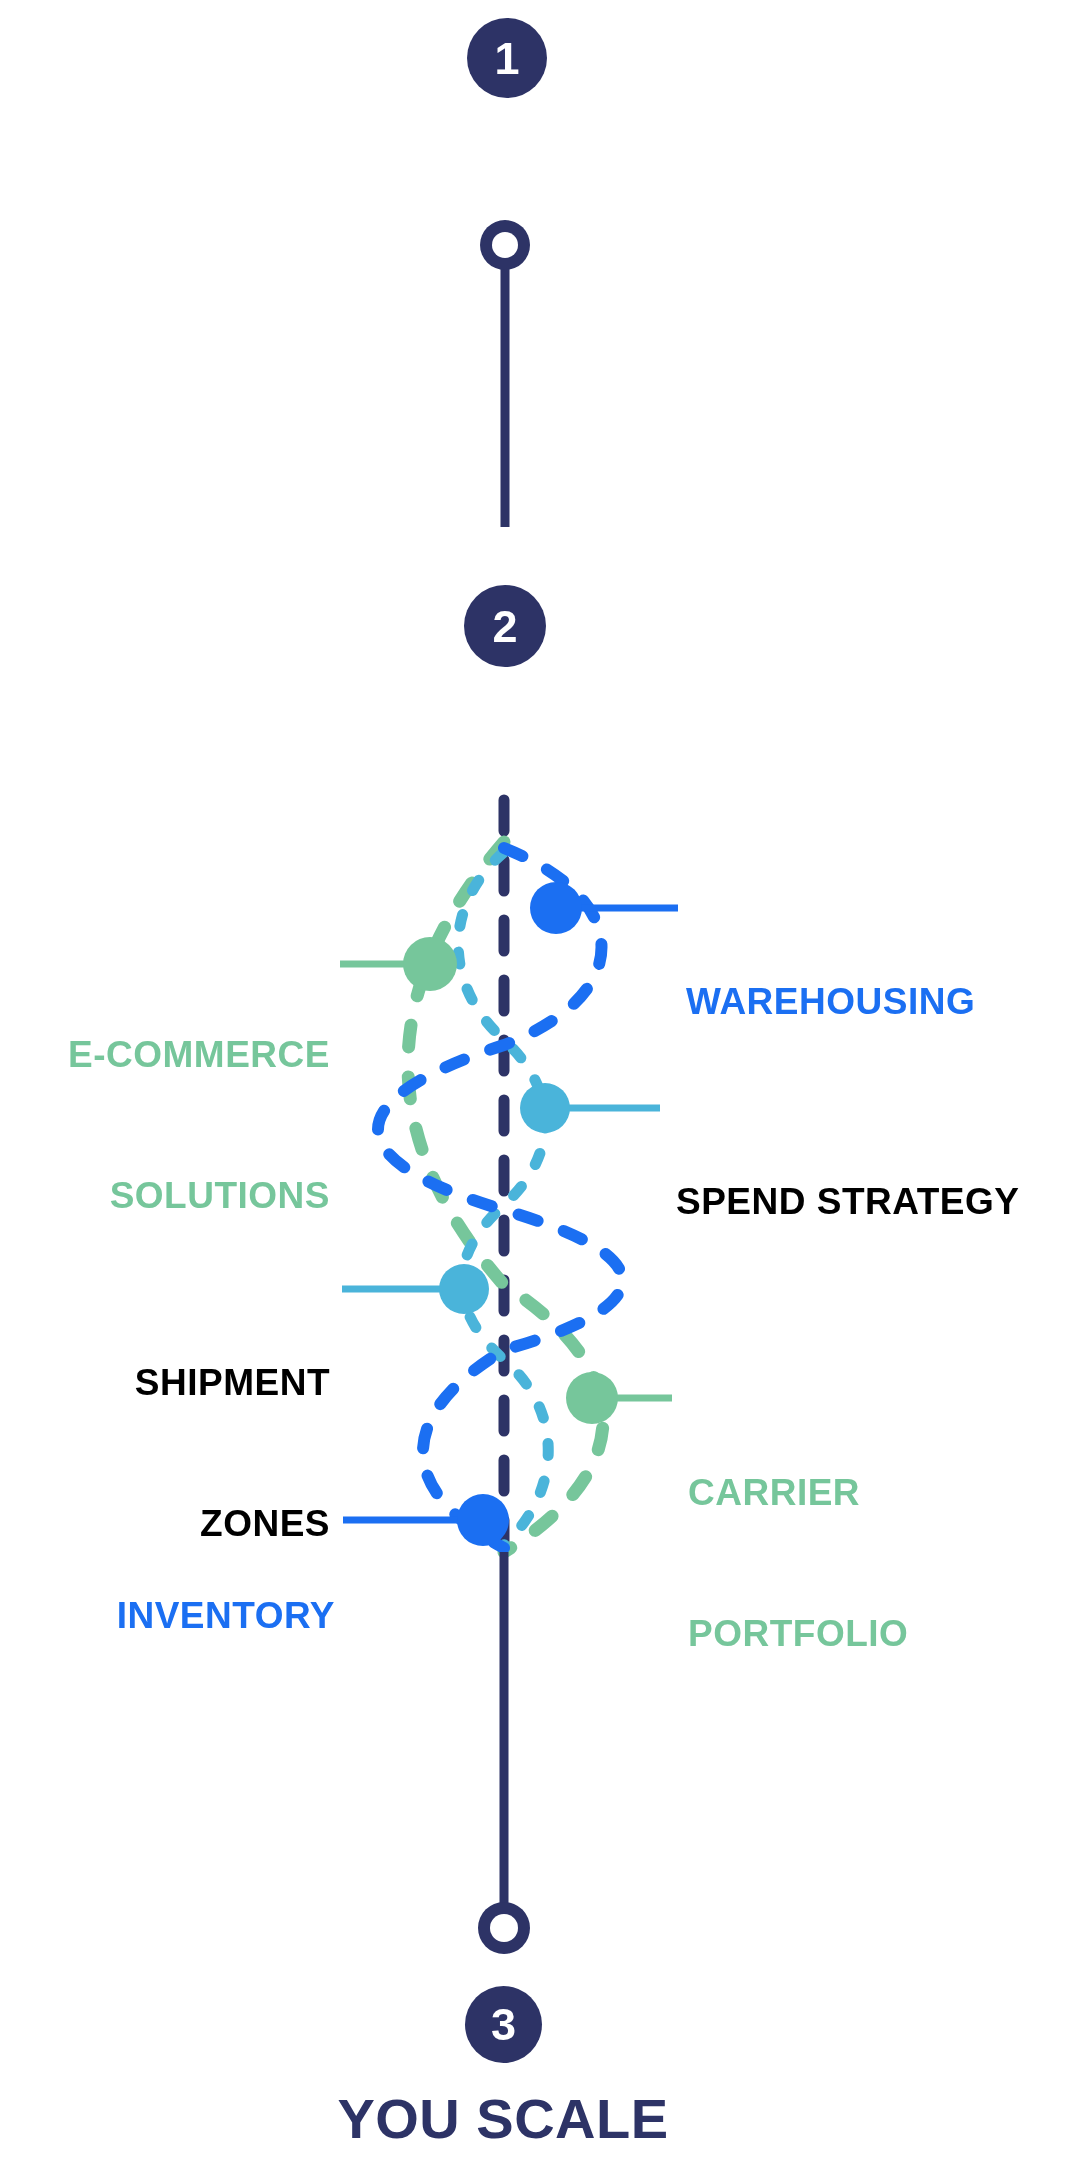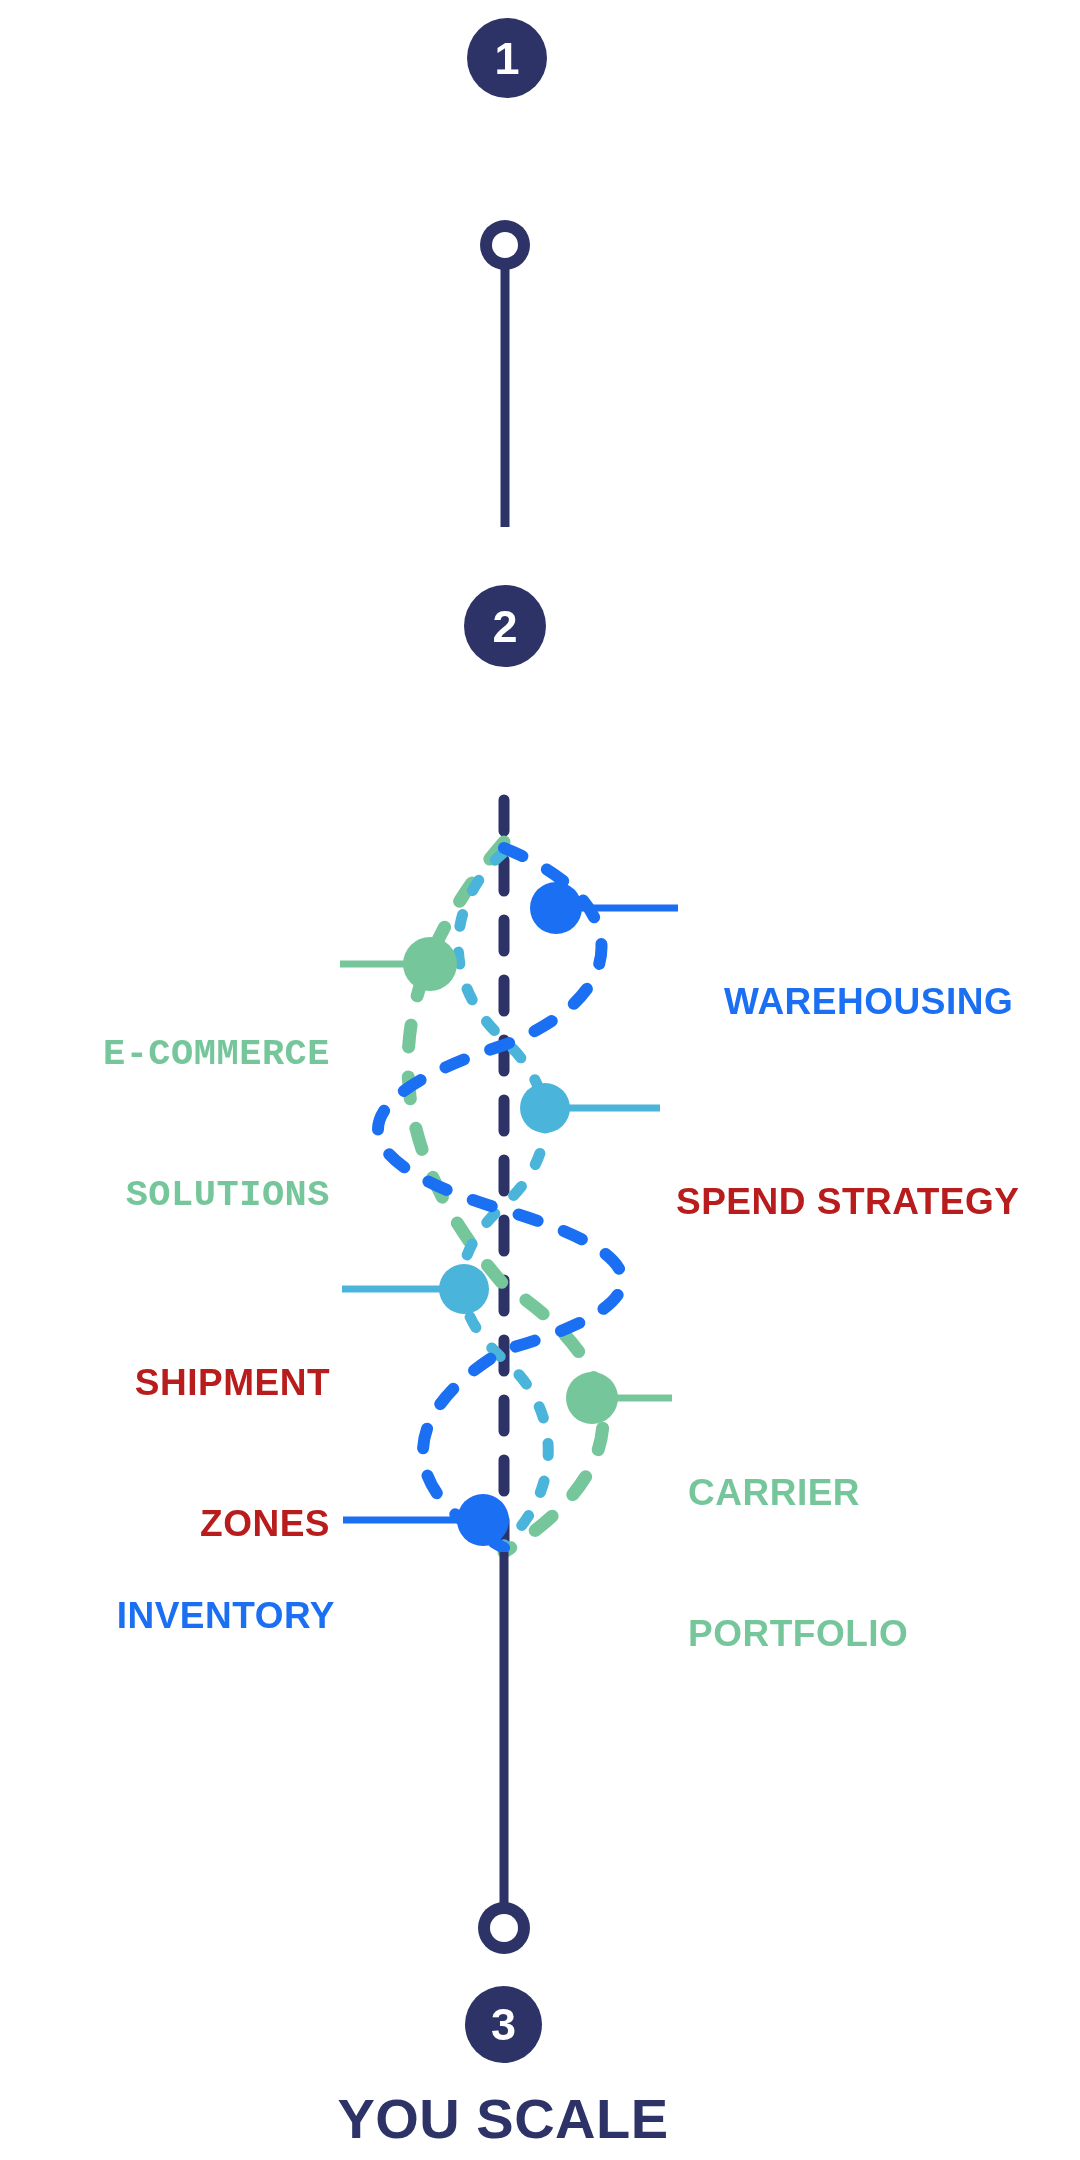--- a/index.html
+++ b/index.html
@@ -17,21 +17,21 @@
     position:absolute;transform:translateX(-50%);
     font-weight:800;font-size:56px;letter-spacing:0.5px;color:#2D3366;
     white-space:pre;text-align:center;
   }
   .hlabel{
     position:absolute;font-weight:800;font-size:37px;line-height:47px;
     letter-spacing:0.5px;white-space:pre;
   }
   .align-r{text-align:right;}
   .c-blue{color:#1B6FF2;}
-  .c-cyan{color:#b91c1c;}
+  .c-cyan{color:#000000;}
   .c-green{color:#76C69B;}
 </style>
 </head>
 <body>
 
 <div class="canvas">
 
   <svg class="svg-layer" viewBox="0 0 1080 2160">
 
     <line x1="505" y1="245" x2="505" y2="527" stroke="#2D3366" stroke-width="9"></line>
@@ -68,25 +68,25 @@
   </svg>
 
   <div class="step-badge" style="left:467px;top:18px;width:80px;height:80px;">
     <span>1</span>
   </div>
 
   <div class="step-badge" style="left:464px;top:585px;width:82px;height:82px;">
     <span>2</span>
   </div>
 
-  <div class="hlabel c-blue" style="left:686px;top:884px;margin-left:38px;">
+  <div class="hlabel c-blue" style="left:686px;top:884px;">
     <div>WAREHOUSING</div>
   </div>
 
-  <div class="hlabel c-green align-r" style="right:750px;top:937px;font-family:Liberation Mono, monospace;">
+  <div class="hlabel c-green align-r" style="right:750px;top:937px;">
     <div>E-COMMERCE</div>
     <div>SOLUTIONS</div>
   </div>
 
   <div class="hlabel c-cyan" style="left:676px;top:1084px;">
     <div>SPEND STRATEGY</div>
   </div>
 
   <div class="hlabel c-cyan align-r" style="right:750px;top:1265px;margin-left:32px;">
     <div>SHIPMENT</div>

